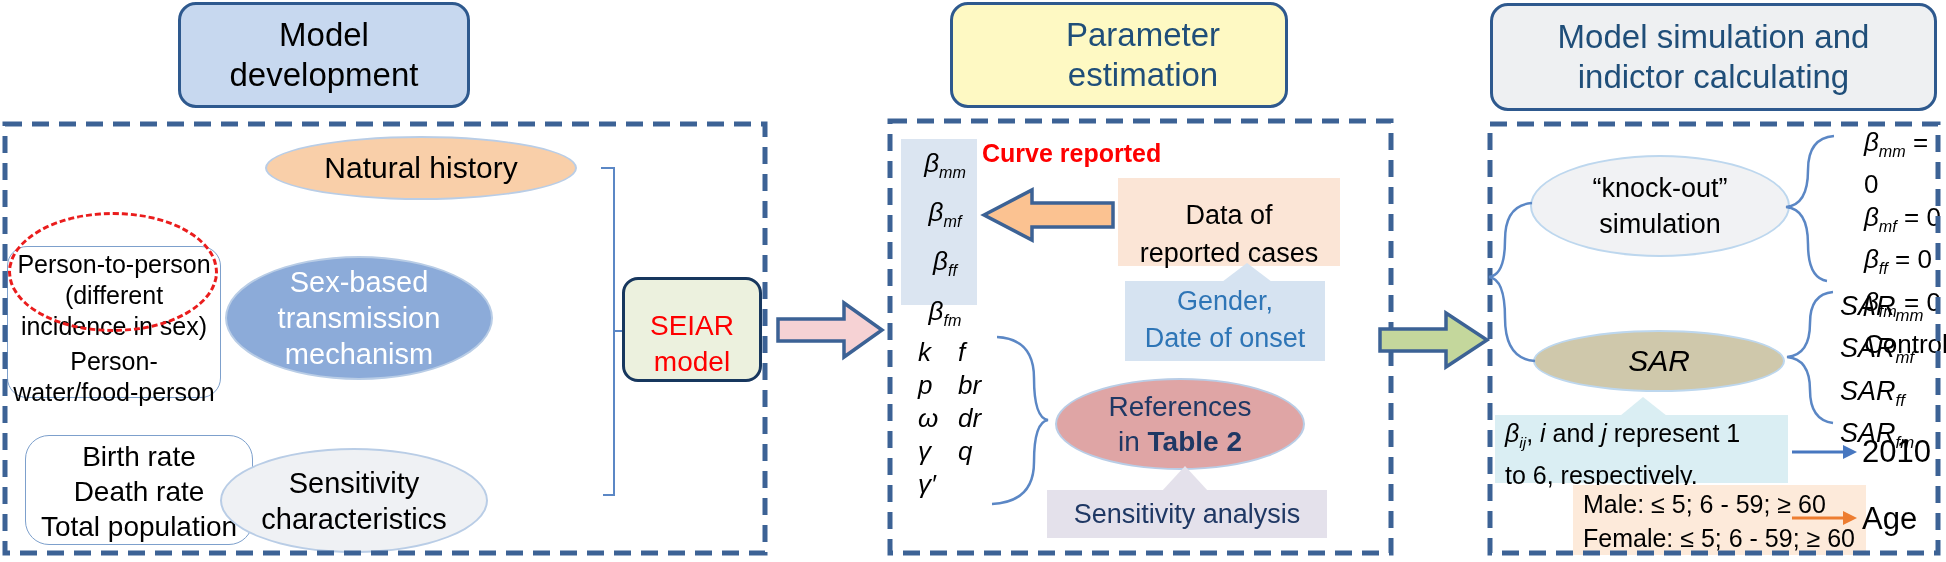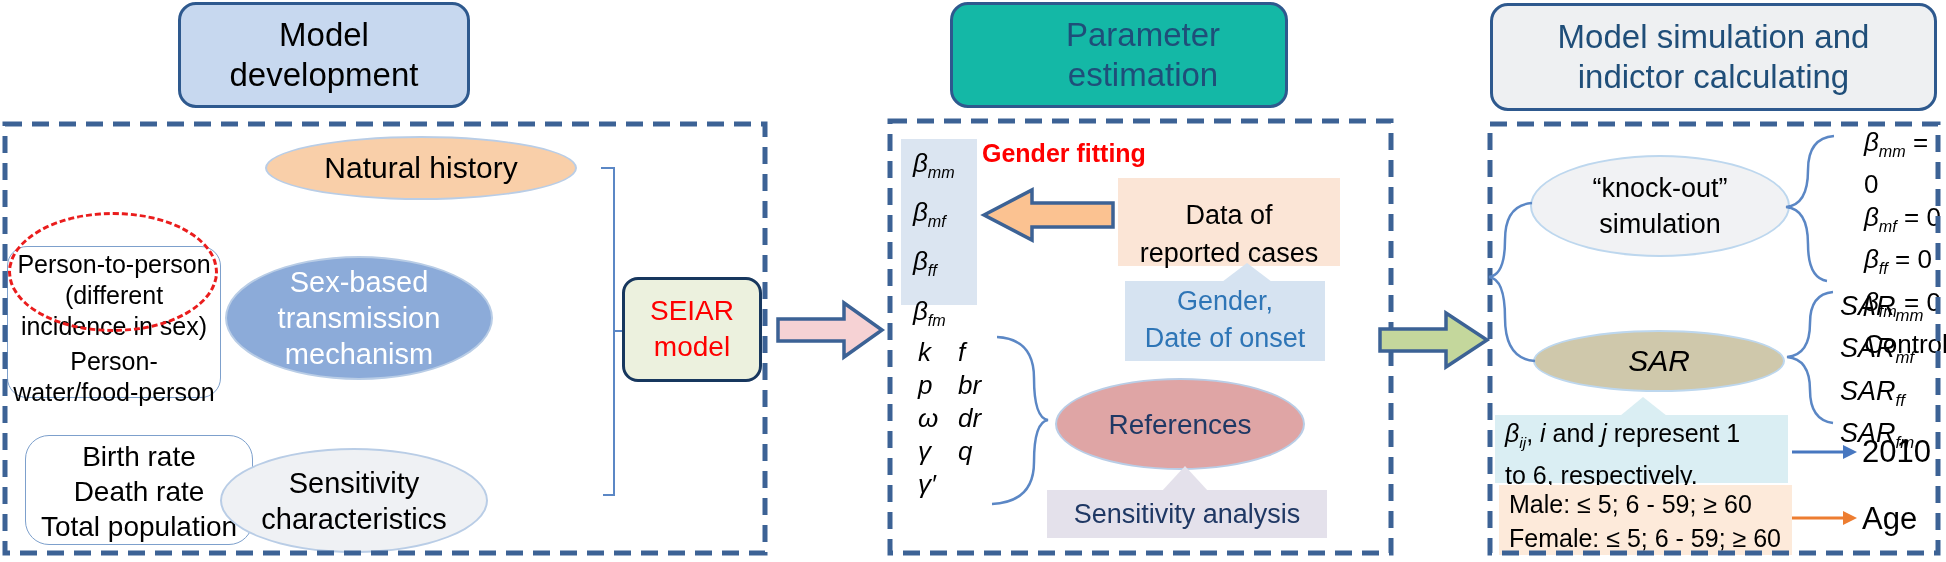--- a/index.html
+++ b/index.html
@@ -53,21 +53,21 @@
     <path d="M 1833 292 Q 1810 294 1810 323 Q 1810 355 1787 357 Q 1810 359 1810 390 Q 1810 420 1833 423" fill="none" stroke-width="2.5" stroke="#5b87c5"></path>
 
     <line x1="1792" y1="452" x2="1843" y2="452" stroke-width="3" stroke="#4777c0"></line>
     <polygon points="1843,445 1857,452 1843,459" fill="#4777c0"></polygon>
     <line x1="1792" y1="518" x2="1843" y2="518" stroke-width="3" stroke="#ed7d31"></line>
     <polygon points="1843,511 1857,518 1843,525" fill="#ed7d31"></polygon>
   </svg>
 
   <div class="abs hdr center ml" style="left: 178px; top: 2px; width: 292px; height: 106px; background: rgb(199, 216, 239);">Model
 development</div>
-  <div class="abs hdr center ml" style="left: 950px; top: 2px; width: 338px; height: 106px; background: #14b8a6; color: rgb(31, 78, 121); padding-left: 48px;">Parameter
+  <div class="abs hdr center ml" style="left: 950px; top: 2px; width: 338px; height: 106px; background: #fef9c3; color: rgb(31, 78, 121); padding-left: 48px;">Parameter
 estimation</div>
   <div class="abs hdr center ml" style="left: 1490px; top: 3px; width: 447px; height: 108px; background: rgb(238, 240, 242); color: rgb(31, 78, 121);">Model simulation and
 indictor calculating</div>
 
   <div class="abs" style="left: 8px; top: 212px; width: 210px; height: 120px; border: 3px dashed rgb(234, 28, 28); border-radius: 50%; z-index: 3;"></div>
 
   <div class="abs thinbox center" style="left:7px;top:246px;width:214px;height:152px;font-size:25px;line-height:31px;padding-top:2px;">
     <div class="ml">Person-to-person
 (different
 incidence in sex)</div>
@@ -87,49 +87,50 @@
     <span class="ml center">Sex-based
 transmission
 mechanism</span>
   </div>
 
   <div class="abs ell" style="left: 220px; top: 448px; width: 268px; height: 105px; font-size: 29px; line-height: 36px; background: rgb(239, 241, 244);">
     <span class="ml center">Sensitivity
 characteristics</span>
   </div>
 
-  <div class="abs center ml" style="left: 622px; top: 277px; width: 140px; height: 105px; border: 3.5px solid rgb(23, 55, 94); border-radius: 16px; font-size: 28px; line-height: 36px; padding-top: 13px; z-index: 2; background: rgb(236, 241, 222); color: rgb(254, 0, 0);">SEIAR
+  <div class="abs center ml" style="left: 622px; top: 277px; width: 140px; height: 105px; border: 3.5px solid rgb(23, 55, 94); border-radius: 16px; font-size: 28px; line-height: 36px; padding-top: 28px; z-index: 2; background: rgb(236, 241, 222); color: rgb(254, 0, 0);">SEIAR
 model</div>
 
-  <div class="abs fbox" style="left: 901px; top: 139px; width: 76px; height: 166px; font-size: 26px; line-height: 40px; padding: 4px 0px 0px 12px; background: rgb(219, 229, 241);">
+  <div class="abs fbox" style="left: 901px; top: 139px; width: 76px; height: 166px; font-size: 26px; line-height: 40px; padding: 4px 0px 0px 12px; background: rgb(219, 229, 241); text-align: center;">
     <div class="frow"><i>β</i><sub>mm</sub></div>
     <div class="frow"><i>β</i><sub>mf</sub></div>
     <div class="frow"><i>β</i><sub>ff</sub></div>
     <div class="frow"><i>β</i><sub>fm</sub></div>
   </div>
 
-  <div class="abs" style="left: 982px; top: 139px; font-size: 25px; font-weight: bold; z-index: 2; color: rgb(254, 0, 0);">Gender fitting</div>
+  <div class="abs" style="left: 982px; top: 139px; font-size: 25px; font-weight: bold; z-index: 2; color: rgb(254, 0, 0);">Curve reported</div>
 
   <div class="abs center ml fbox" style="left: 1118px; top: 178px; width: 222px; height: 88px; font-size: 27px; line-height: 38px; padding-top: 18px; background: rgb(251, 229, 214);">Data of
 reported cases</div>
 
   <div class="abs center ml fbox" style="left: 1125px; top: 281px; width: 200px; height: 80px; font-size: 27px; line-height: 37px; padding-top: 2px; background: rgb(214, 227, 241); color: rgb(46, 117, 182);">Gender,
 Date of onset</div>
 
   <div class="abs fbox" style="left:918px;top:336px;font-size:26px;line-height:33px;font-style:italic;">
     <div class="frow"><span style="display:inline-block;width:40px;">k</span><span>f</span></div>
     <div class="frow"><span style="display:inline-block;width:40px;">p</span><span>br</span></div>
     <div class="frow"><span style="display:inline-block;width:40px;">ω</span><span>dr</span></div>
     <div class="frow"><span style="display:inline-block;width:40px;">γ</span><span>q</span></div>
     <div class="frow"><span style="display:inline-block;width:40px;">γ′</span><span></span></div>
   </div>
 
   <div class="abs ell" style="left: 1055px; top: 378px; width: 250px; height: 92px; font-size: 28px; line-height: 35px; background: rgb(223, 165, 165); color: rgb(31, 56, 100);">
     <div class="center">
       <div>References</div>
+      <div><span>in </span><b>Table 2</b></div>
     </div>
   </div>
 
   <div class="abs center fbox" style="left: 1047px; top: 490px; width: 280px; height: 48px; font-size: 27px; line-height: 48px; background: rgb(228, 225, 235); color: rgb(31, 56, 100);">Sensitivity analysis</div>
 
   <div class="abs ell" style="left: 1530px; top: 155px; width: 260px; height: 102px; font-size: 27px; line-height: 36px; border-color: rgb(189, 215, 238); background: rgb(241, 242, 244);">
     <span class="ml center">“knock-out”
 simulation</span>
   </div>
 
@@ -150,21 +151,21 @@
     <div class="frow"><span>SAR</span><sub>mf</sub></div>
     <div class="frow"><span>SAR</span><sub>ff</sub></div>
     <div class="frow"><span>SAR</span><sub>fm</sub></div>
   </div>
 
   <div class="abs fbox" style="left: 1495px; top: 415px; width: 293px; height: 68px; font-size: 25px; line-height: 33px; padding: 2px 0px 0px 10px; background: rgb(218, 238, 243);">
     <div><i>β</i><sub>ij</sub><span>, </span><i>i</i><span> and </span><i>j</i><span> represent 1</span></div>
     <div>to 6, respectively.</div>
   </div>
 
-  <div class="abs fbox" style="left: 1499px; top: 485px; width: 293px; height: 70px; font-size: 25px; line-height: 34px; padding: 2px 0px 0px 10px; background: rgb(253, 234, 218);">
+  <div class="abs fbox" style="left: 1573px; top: 485px; width: 293px; height: 70px; font-size: 25px; line-height: 34px; padding: 2px 0px 0px 10px; background: rgb(253, 234, 218);">
     <div>Male: ≤ 5; 6 - 59; ≥ 60</div>
     <div>Female: ≤ 5; 6 - 59; ≥ 60</div>
   </div>
 
   <div class="abs" style="left:1862px;top:434px;font-size:31px;z-index:2;">2010</div>
   <div class="abs" style="left:1862px;top:501px;font-size:31px;z-index:2;">Age</div>
 
 </div>
 
 </body></html>

